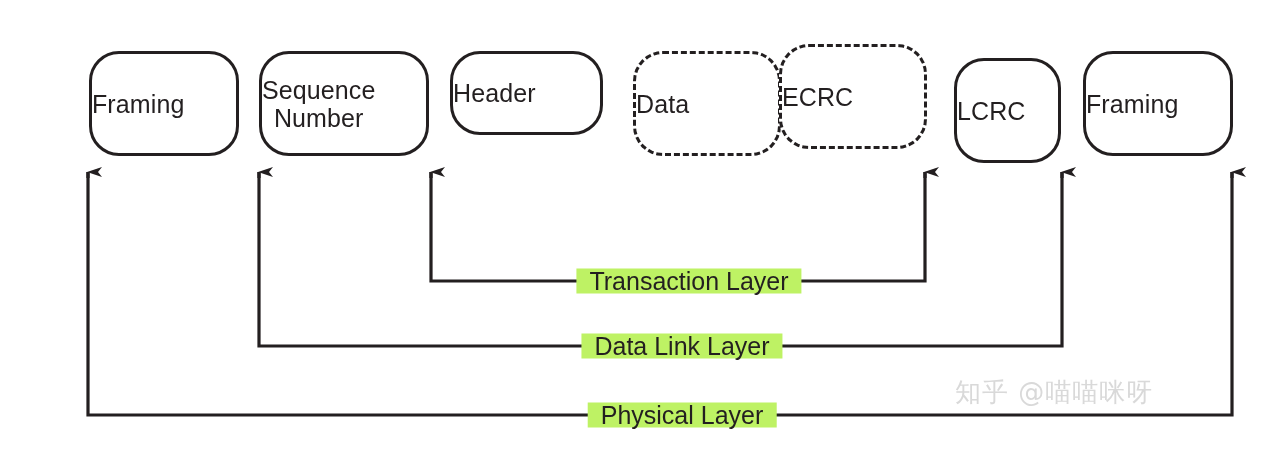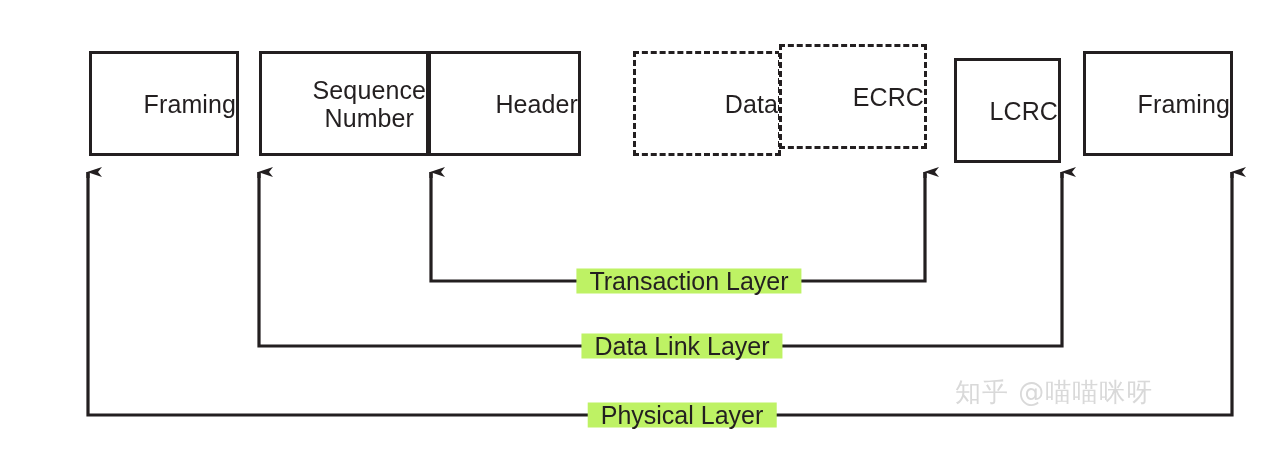--- a/index.html
+++ b/index.html
@@ -23,22 +23,23 @@
     top: 0;
     width: 1268px;
     height: 452px;
   }
   .pkt-box {
     position: absolute;
     box-sizing: border-box;
     background: #ffffff;
     display: flex;
     align-items: center;
-    justify-content: flex-end;
+    justify-content: flex-start;
     text-align: center;
+    border-radius: 30px;
   }
   .pkt-box.solid {
     border: 3px solid #231f20;
   }
   .pkt-box.dashed {
     border: 3px dashed #231f20;
   }
   .pkt-label {
     font-family: "Liberation Sans", sans-serif;
     font-size: 25px;
@@ -93,21 +94,21 @@
   </svg>
 
   <div id="boxes-layer">
       <div class="pkt-box solid" style="left: 89px; top: 51px; width: 150px; height: 105px;">
         <span class="pkt-label">Framing</span>
       </div>
       <div class="pkt-box solid" style="left: 259px; top: 51px; width: 170px; height: 105px;">
         <span class="pkt-label">Sequence
 Number</span>
       </div>
-      <div class="pkt-box solid" style="left: 428px; top: 51px; width: 153px; height: 105px; padding-left: 10px;">
+      <div class="pkt-box solid" style="left: 450px; top: 51px; width: 153px; height: 84px;">
         <span class="pkt-label">Header</span>
       </div>
       <div class="pkt-box dashed" style="left: 633px; top: 51px; width: 148px; height: 105px;">
         <span class="pkt-label">Data</span>
       </div>
       <div class="pkt-box dashed" style="left: 779px; top: 44px; width: 148px; height: 105px;">
         <span class="pkt-label">ECRC</span>
       </div>
       <div class="pkt-box solid" style="left: 954px; top: 58px; width: 107px; height: 105px;">
         <span class="pkt-label">LCRC</span>

